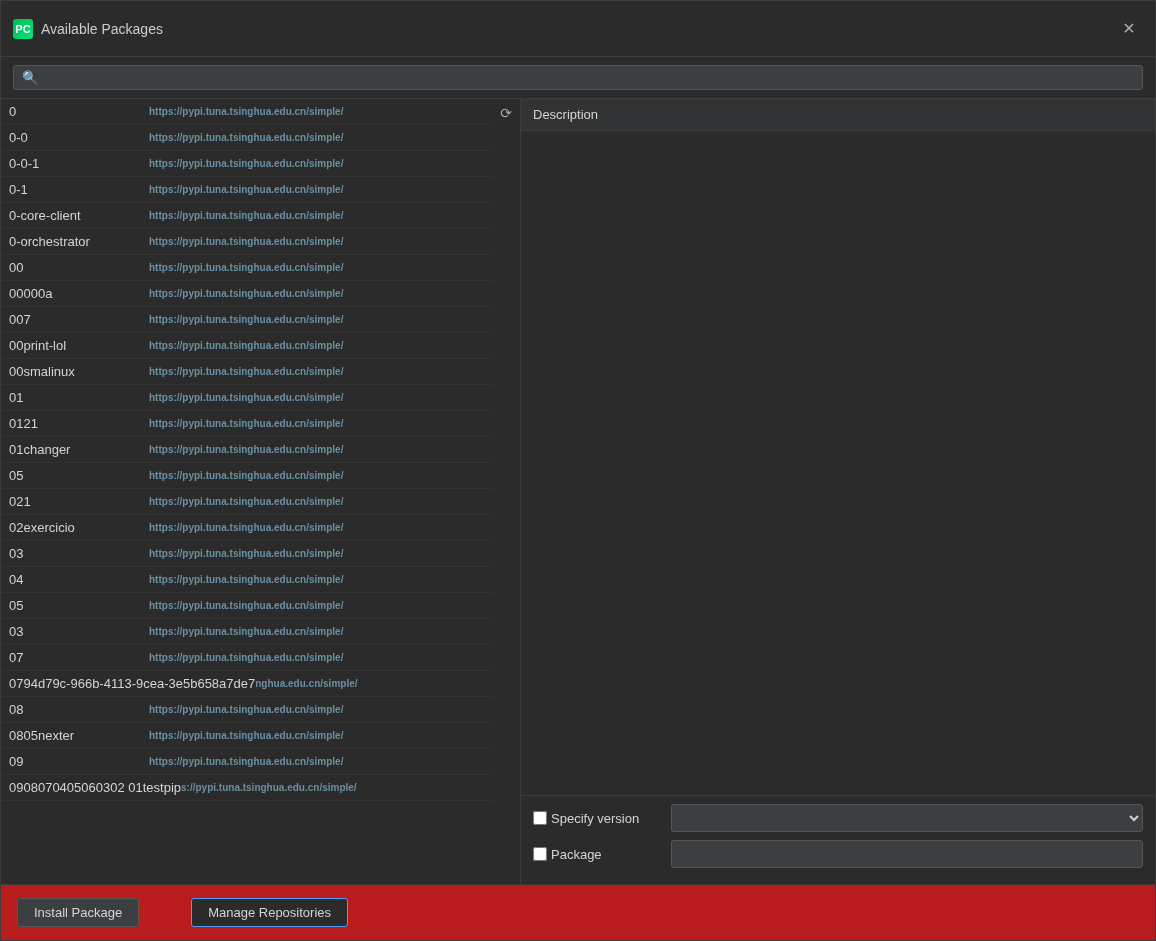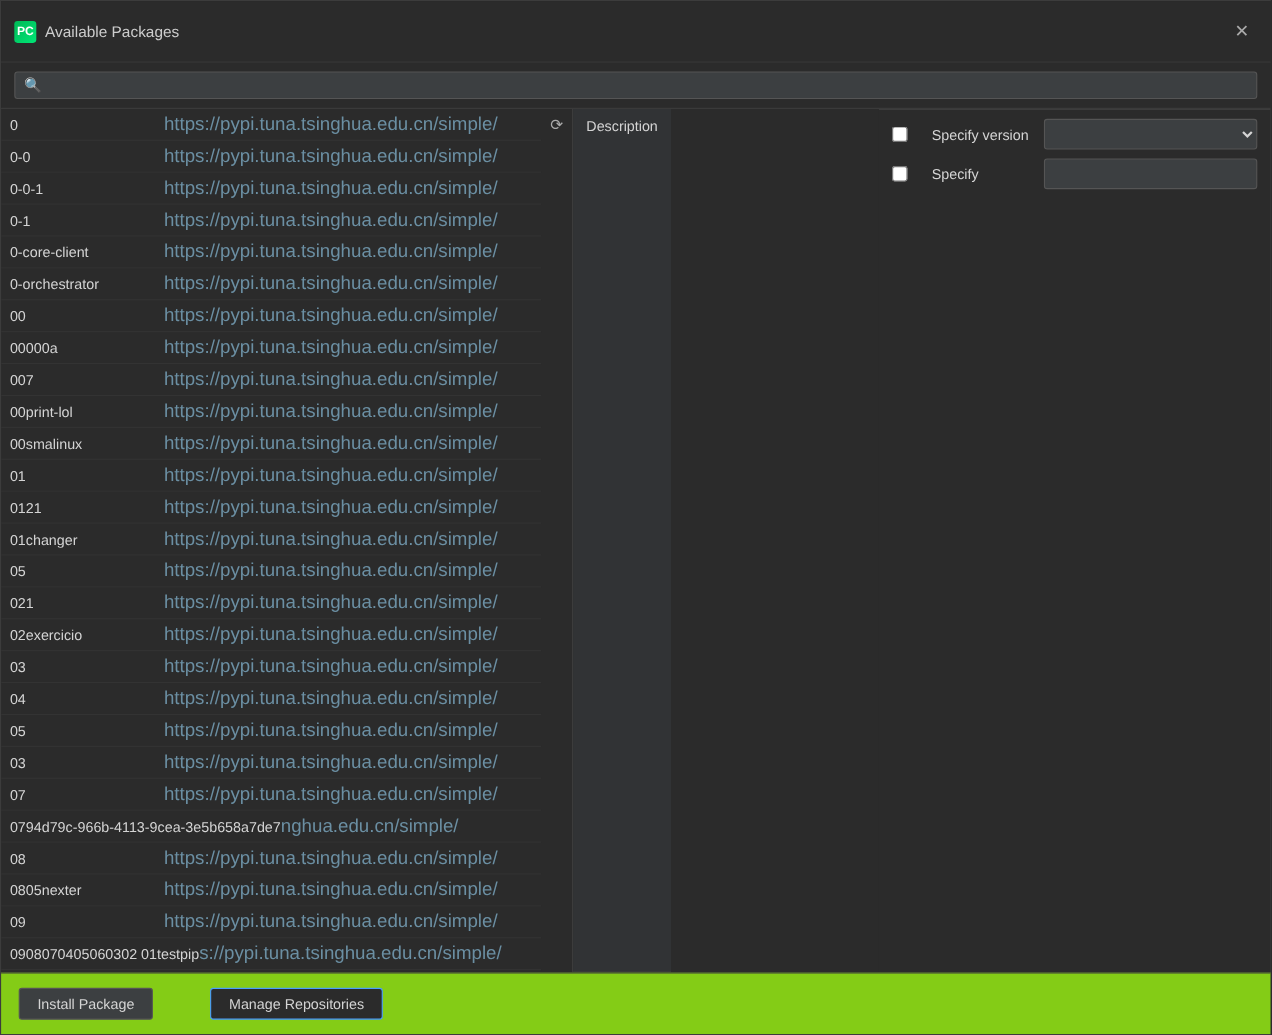--- a/index.html
+++ b/index.html
@@ -129,38 +129,39 @@
       color: #d4d4d4;
       font-size: 13px;
       min-width: 140px;
       white-space: nowrap;
       overflow: hidden;
       text-overflow: ellipsis;
       flex-shrink: 0;
     }
     .pkg-url {
       color: #6b8fa3;
-      font-size: 17px;
+      font-size: 10px;
       overflow: hidden;
       text-overflow: ellipsis;
       white-space: nowrap;
       flex: 1;
+      font-weight: bold;
     }
     .refresh-btn {
       background: transparent;
       border: none;
       color: #aaa;
       cursor: pointer;
       padding: 4px 8px;
       font-size: 14px;
     }
     .right-panel {
       flex: 1;
       display: flex;
-      flex-direction: row;
+      flex-direction: column;
       padding: 0;
     }
     .description-label {
       padding: 8px 12px;
       color: #d4d4d4;
       font-size: 13px;
       border-bottom: 1px solid #3c3c3c;
       background: #313335;
     }
     .description-area {
@@ -175,21 +176,21 @@
     }
     .specify-version-row, .options-row {
       display: flex;
       align-items: center;
       margin-bottom: 8px;
       gap: 8px;
     }
     .checkbox-wrap {
       display: flex;
       align-items: center;
-      gap: 22px;
+      gap: 4px;
       min-width: 130px;
     }
     .checkbox-input {
       width: 14px;
       height: 14px;
       accent-color: #4a9eff;
       cursor: pointer;
     }
     .checkbox-label {
       color: #d4d4d4;
@@ -213,21 +214,21 @@
       border: 1px solid #555;
       color: #d4d4d4;
       padding: 4px 8px;
       border-radius: 3px;
       font-size: 13px;
       outline: none;
       height: 28px;
     }
     .footer-bar {
       height: 56px;
-      background: #84cc16;
+      background: #b91c1c;
       border-top: 1px solid #3c3c3c;
       display: flex;
       align-items: center;
       padding: 0 16px;
       gap: 12px;
       flex-shrink: 0;
     }
     .footer-btn {
       padding: 6px 16px;
       border-radius: 3px;
@@ -398,21 +399,21 @@
             <input type="checkbox" class="checkbox-input" id="specify-version-cb" style="">
             <label class="checkbox-label" for="specify-version-cb">Specify version</label>
           </div>
           <select class="version-select">
             <option value=""></option>
           </select>
         </div>
         <div class="options-row">
           <div class="checkbox-wrap">
             <input type="checkbox" class="checkbox-input" id="options-cb" style="">
-            <label class="checkbox-label" for="options-cb">Specify</label>
+            <label class="checkbox-label" for="options-cb">Package</label>
           </div>
           <input type="text" class="options-input" value="" style="">
         </div>
       </div>
     </div>
   </div>
 
   <div class="footer-bar">
     <button class="footer-btn">Install Package</button>
     <button class="footer-btn primary">Manage Repositories</button>

